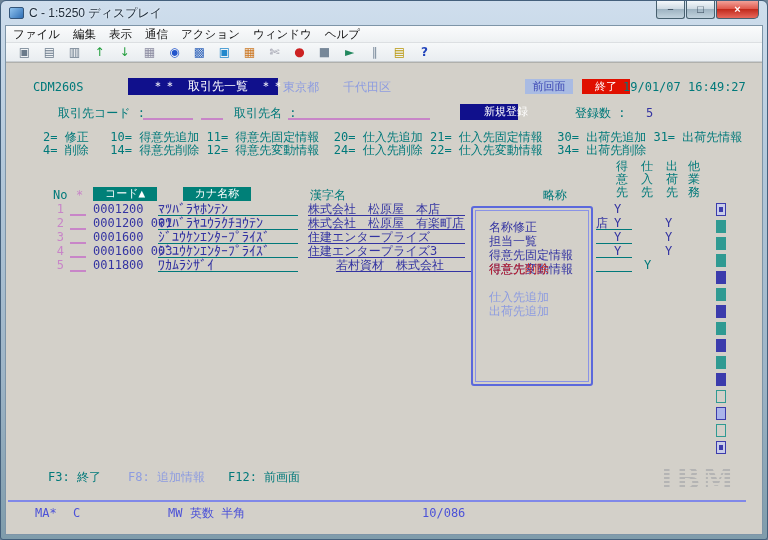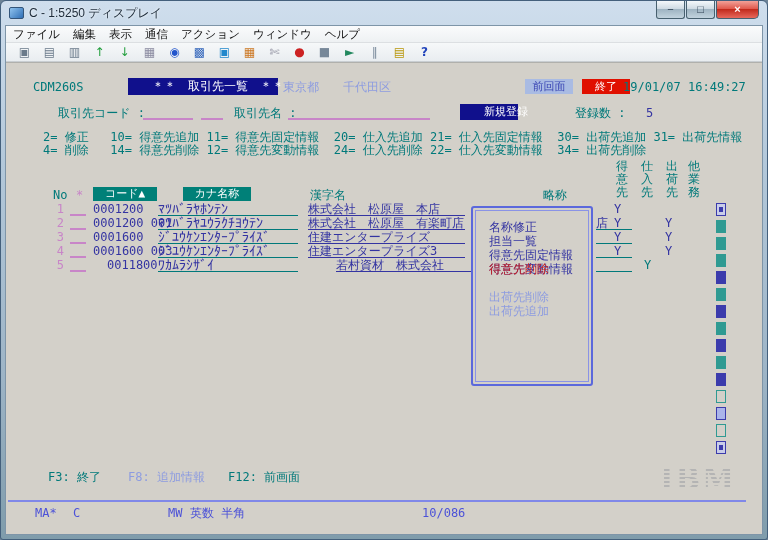--- a/index.html
+++ b/index.html
@@ -265,41 +265,41 @@
             </span>
             <span class="kfield" style="left: 590px; width: 36px; top: 0px;">
               <span class="t navy"></span>
             </span>
             <span class="t navy" style="left: 608px;">Y</span>
             <span class="t navy" style="left: 659px;">Y</span>
           </div>
           <div class="row" style="top: 196px;">
             <span class="t pink" style="left: 44px; width: 14px; text-align: right;">5</span>
             <span class="ufield" style="left: 64px; width: 16px; top: 0px;"></span>
-            <span class="t navy" style="left: 101px;">0011800</span>
+            <span class="t navy" style="left: 87px;">0011800</span>
             <span class="kfield" style="left: 152px; width: 140px; top: 0px;">
               <span class="t navy kana">ﾜｶﾑﾗｼｻﾞｲ</span>
             </span>
             <span class="jfield" style="left: 302px; width: 157px; top: 0px; margin-left: 28px;">
               <span class="t navy">若村資材　株式会社</span>
             </span>
             <span class="kfield" style="left: 590px; width: 36px; top: 0px;">
               <span class="t navy"></span>
             </span>
             <span class="t teal" style="left: 638px;">Y</span>
           </div>
         </div>
 
       <div class="popup" id="popup">
           <span class="popup-item normal" style="top: 13px;">名称修正</span>
           <span class="popup-item normal" style="top: 27px;">担当一覧</span>
           <span class="popup-item normal" style="top: 41px;">得意先固定情報</span>
           <span class="popup-item normal" style="top: 55px;">得意先変動情報</span>
           <span class="popup-item danger" style="top: 55px;">得意先削除</span>
-          <span class="popup-item disabled" style="top: 83px;">出荷先削除</span>
+          <span class="popup-item disabled" style="top: 83px;">仕入先追加</span>
           <span class="popup-item disabled" style="top: 97px;">出荷先追加</span>
         </div>
 
       <div class="scrollbar" id="scrollbar">
           <span class="seg box" style="top: 0px;"></span>
           <span class="seg teal" style="top: 17px;"></span>
           <span class="seg teal" style="top: 34px;"></span>
           <span class="seg teal" style="top: 51px;"></span>
           <span class="seg navy" style="top: 68px;"></span>
           <span class="seg teal" style="top: 85px;"></span>

